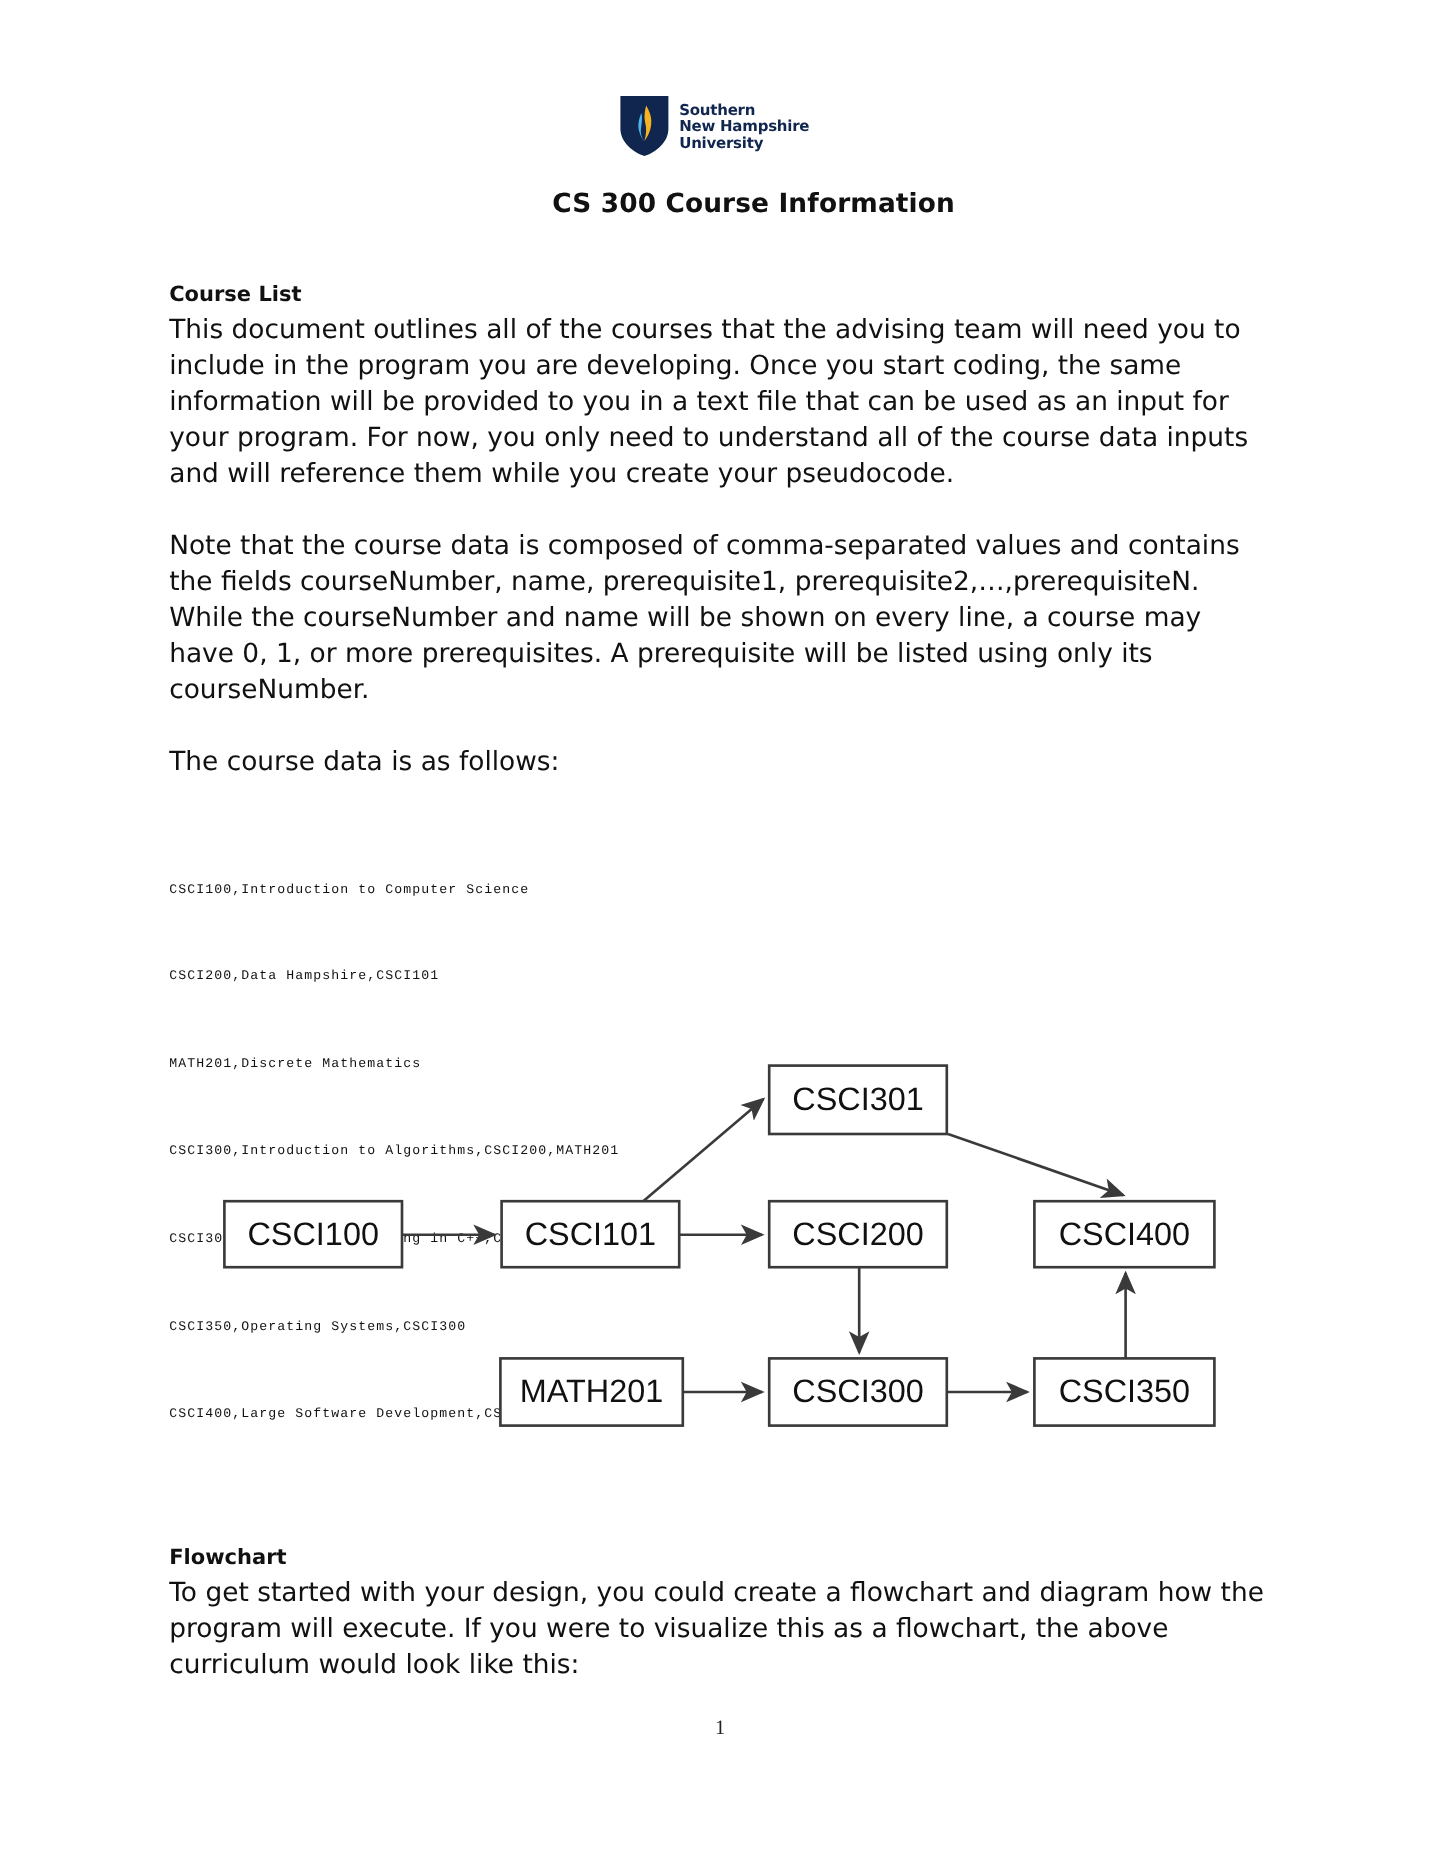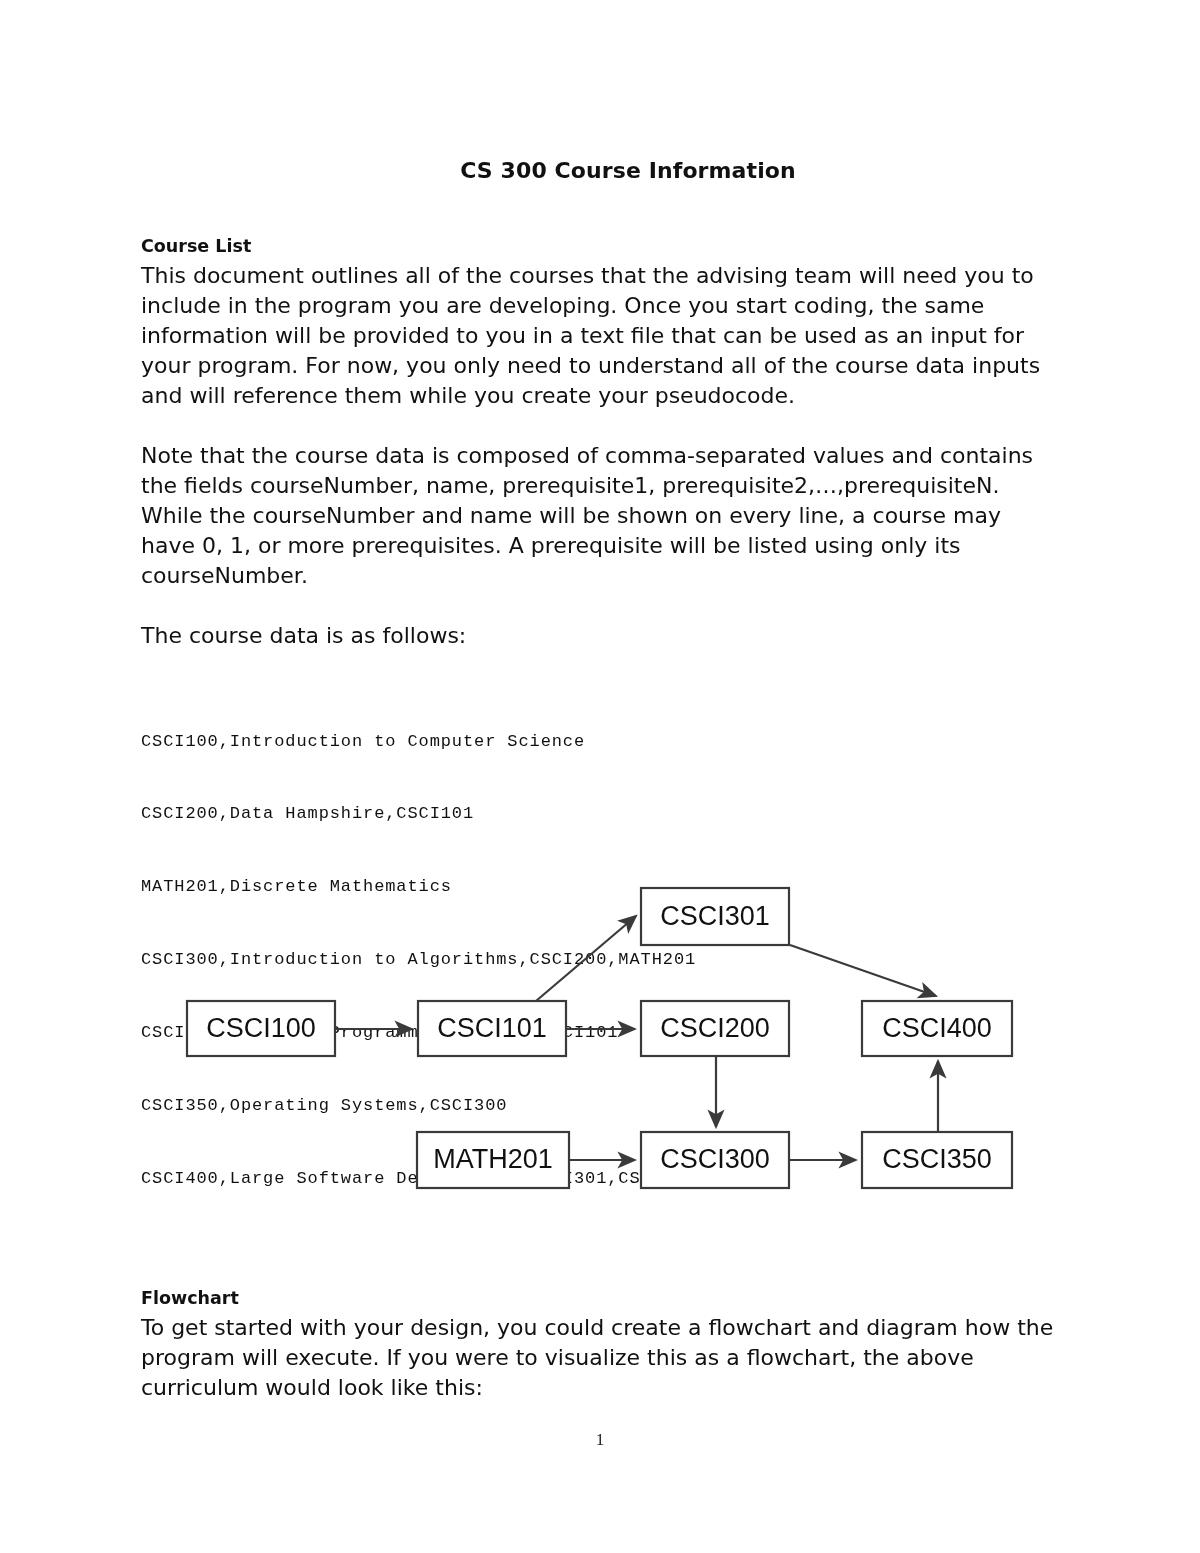--- a/index.html
+++ b/index.html
@@ -86,21 +86,21 @@
     font-size: 22px;
     line-height: 30px;
     color: #111;
     text-align: left;
   }
   .gap { height: 30px; }
 
   
   .course-data {
     font-family: "Liberation Mono", "DejaVu Sans Mono", monospace;
-    font-size: 17px;
+    font-size: 11px;
     line-height: 24.3px;
     letter-spacing: 0.9px;
     color: #111;
     white-space: pre;
   }
 
   
   .flowchart {
     position: absolute;
     left: 0;
@@ -137,20 +137,32 @@
     font-family: "Liberation Serif", serif;
     font-size: 17px;
     color: #222;
   }
 </style>
 </head>
 <body>
 
 <div class="page">
 
+  <div class="logo-block">
+    <svg class="logo-shield" viewBox="0 0 42 52">
+      <path d="M1 1 H41 V28 C41 40 30 48 21 51 C12 48 1 40 1 28 Z" fill="#10264f"></path>
+      <path d="M22.5 9 C26 15 27.5 20 26.5 26 C25.8 31 23.5 35 21 38.5 C22.5 33 23 28.5 21.8 24 C21 20.5 20.5 16 22.5 9 Z" fill="#f5b221"></path>
+      <path d="M18.5 15 C16 21 15.3 26 16.8 31 C17.8 34.8 19.3 37 21 38.5 C18.3 35.5 17.5 31.5 18.3 27 C18.9 23.3 19.5 19 18.5 15 Z" fill="#4fb4e6"></path>
+    </svg>
+    <div class="logo-wordmark">
+      <span>Southern</span>
+      <span>New Hampshire</span>
+      <span>University</span>
+    </div>
+  </div>
 
   <div class="doc-title">CS 300 Course Information</div>
 
   <div class="body-col">
 
     <div class="sec-head">Course List</div>
     <div class="para">This document outlines all of the courses that the advising team will need you to include in the program you are developing. Once you start coding, the same information will be provided to you in a text file that can be used as an input for your program. For now, you only need to understand all of the course data inputs and will reference them while you create your pseudocode.</div>
 
     <div class="gap"></div>
 

